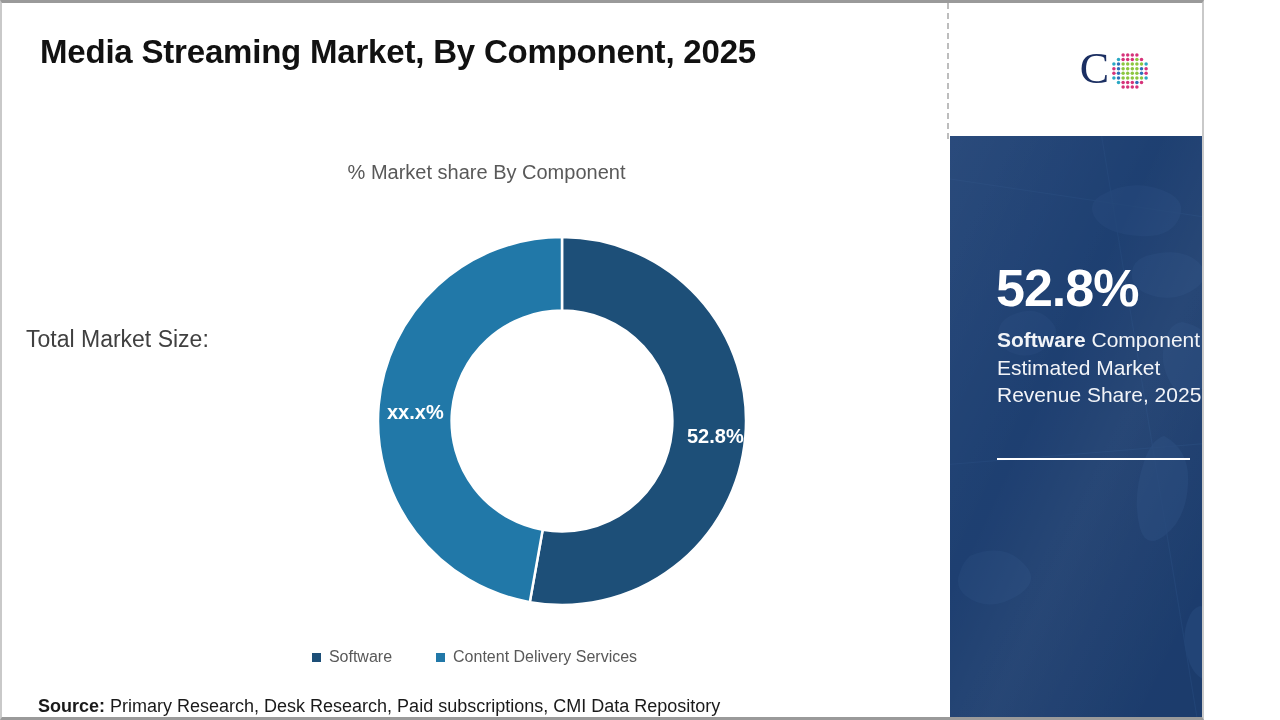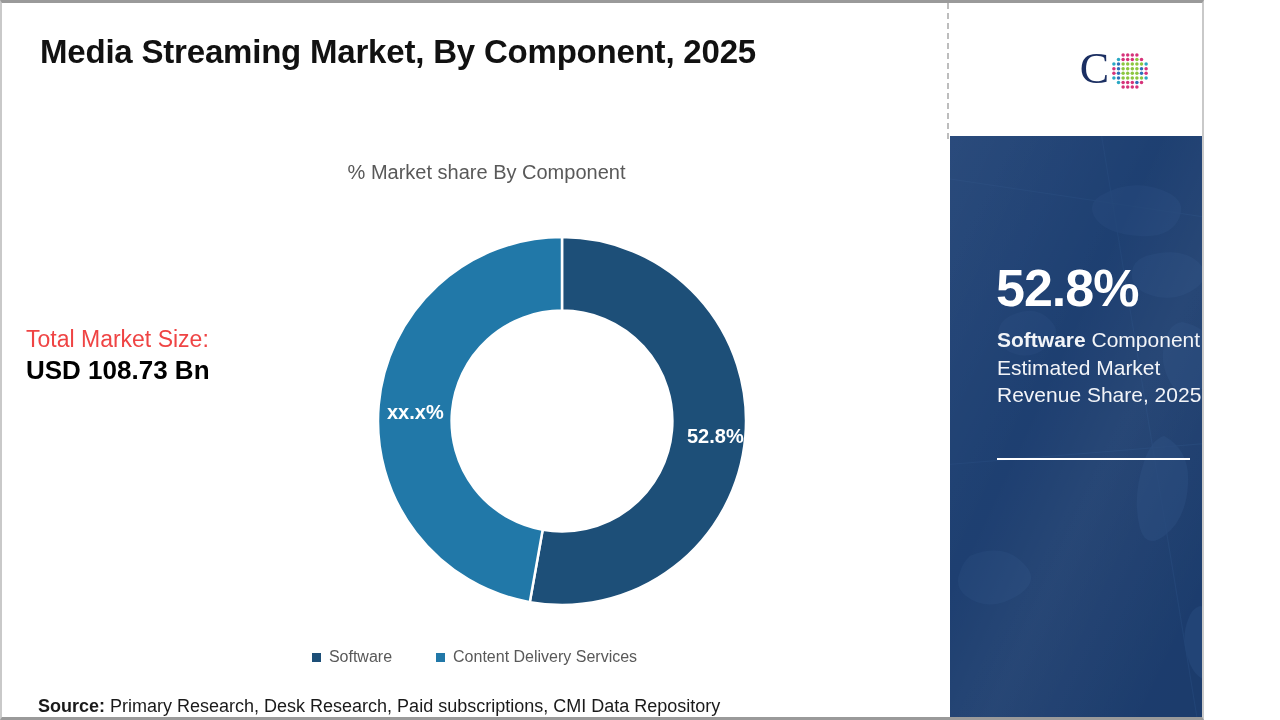--- a/index.html
+++ b/index.html
@@ -55,21 +55,21 @@
   }
 
   .market-size-block {
     position: absolute;
     left: 24px;
     top: 322px;
     line-height: 1.22;
   }
   .market-size-label {
     font-size: 23px;
-    color: #ef4444;
+    color: #404040;
     font-weight: normal;
     white-space: nowrap;
   }
   .market-size-value {
     font-size: 26px;
     color: #000000;
     font-weight: bold;
     white-space: nowrap;
     margin-top: 2px;
   }
@@ -252,21 +252,20 @@
 <div id="canvas">
 
   <div class="main-area">
 
     <div class="chart-title">Media Streaming Market, By Component, 2025</div>
 
     <div class="chart-subtitle">% Market share By Component</div>
 
     <div class="market-size-block">
       <div class="market-size-label">Total Market Size:</div>
-      <div class="market-size-value">USD 108.73 Bn</div>
     </div>
 
     <div class="donut-wrap">
       <svg class="donut-svg" viewBox="0 0 372 372">
 
         <path id="slice-primary" fill="#1d4f78" stroke="#ffffff" stroke-width="2.5" d="M 186 2 A 184 184 0 1 1 153.79575714854917 367.1598375533738 L 166.6774542891295 294.69590253202426 A 110.39999999999999 110.39999999999999 0 1 0 186 75.60000000000001 Z"></path>
 
         <path id="slice-secondary" fill="#2178a8" stroke="#ffffff" stroke-width="2.5" d="M 153.79575714854917 367.1598375533738 A 184 184 0 0 1 185.99999999999997 2 L 185.99999999999997 75.60000000000001 A 110.39999999999999 110.39999999999999 0 0 0 166.6774542891295 294.69590253202426 Z"></path>
       </svg>
 

